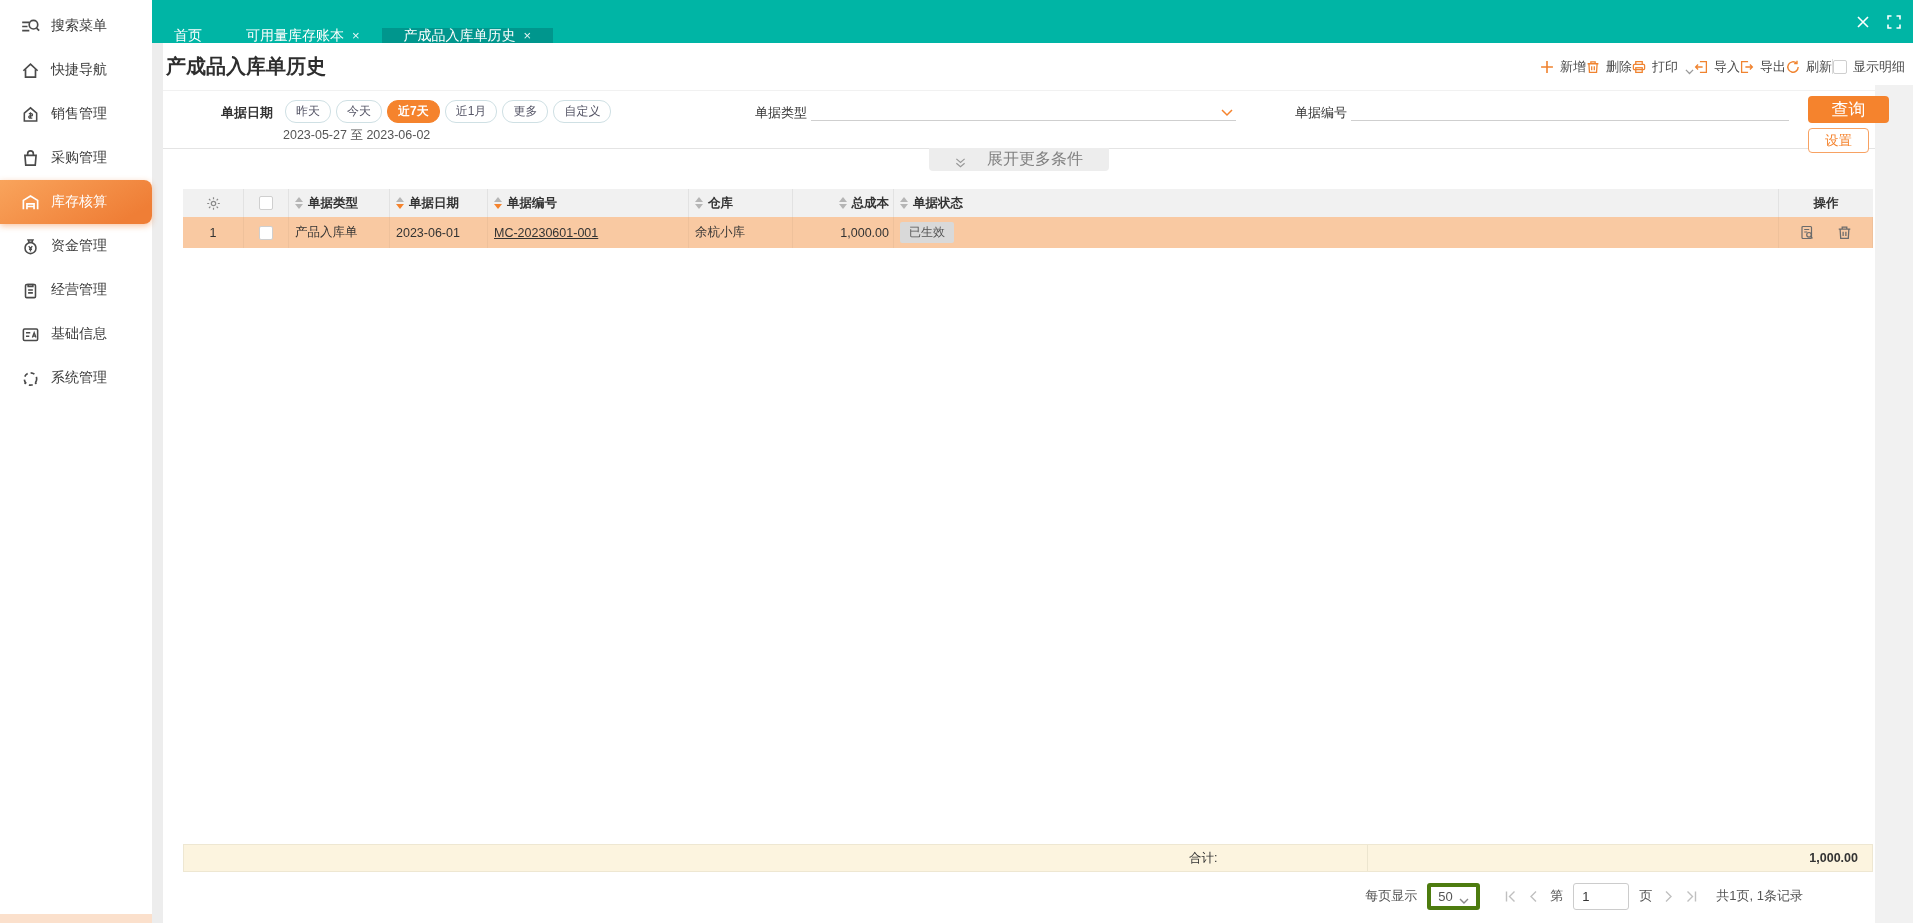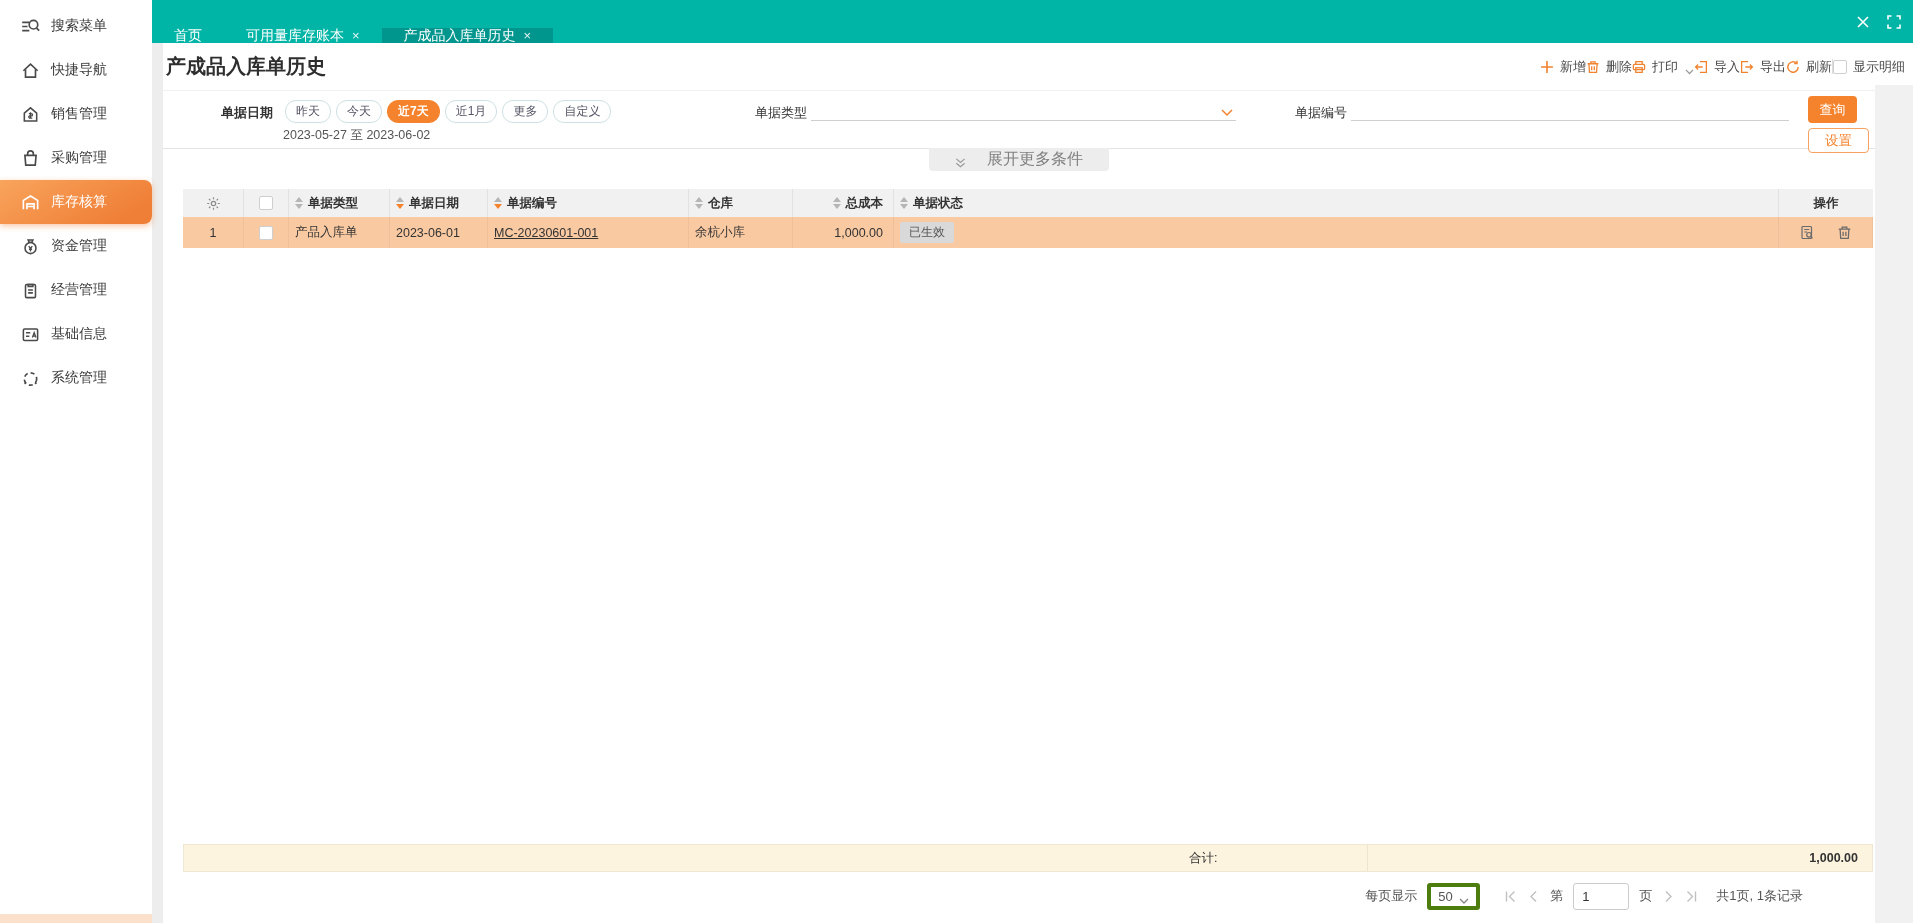--- a/index.html
+++ b/index.html
@@ -52,40 +52,40 @@
     background:#fff; cursor:pointer; white-space:nowrap; }
   .pill.selected { background:#f5832d; border-color:#f5832d; color:#fff; font-weight:700; }
   .date-range { position:absolute; left:120px; top:36px; font-size:12.5px; color:#555; }
   .lbl-type { left:592px; top:13px; }
   .u-input { position:absolute; top:4px; height:26px; border:none; border-bottom:1px solid #cfcfcf;
     background:transparent; font-size:13px; color:#333; outline:none; }
   .inp-type { left:648px; width:425px; }
   .type-chev { position:absolute; left:1058px; top:12px; width:12px; height:8px; color:#f5832d; cursor:pointer; }
   .lbl-no { left:1132px; top:13px; }
   .inp-no { left:1188px; width:438px; }
-  .btn-query { position:absolute; left:1645px; top:5px; width:49px; height:27px; background:#f5832d;
-    color:#fff; border:none; border-radius:4px; font-size:13px; cursor:pointer; }
+  .btn-query { position:absolute; left:1645px; top:5px; width:81px; height:27px; background:#f5832d;
+    color:#fff; border:none; border-radius:4px; font-size:17px; cursor:pointer; }
   .btn-setting { position:absolute; left:1645px; top:37px; width:61px; height:25px; background:#fff;
     color:#f5832d; border:1px solid #f7a263; border-radius:4px; font-size:13.5px; cursor:pointer; }
   .expand-more { position:absolute; left:50%; transform:translateX(-50%); bottom:-23px; height:23px;
     background:#ededed; border-radius:0 0 4px 4px; display:flex; align-items:center; gap:21px;
     padding:0 26px; font-size:16px; color:#808080; cursor:pointer; }
   .expand-more .ic { width:11px; height:10px; color:#999; }
 
   
   .content { flex:1; display:flex; flex-direction:column; padding:40px 38px 12px 20px; position:relative; z-index:1; }
   .grid-row { display:flex; width:1690px; align-items:stretch; }
   .c { display:flex; align-items:center; padding:0 6px; }
   .c-gear   { width:61px; justify-content:center; }
   .c-chk    { width:45px; justify-content:center; }
   .c-type   { width:101px; }
   .c-date   { width:98px; }
   .c-no     { width:201px; }
   .c-wh     { width:104px; }
-  .c-cost   { width:101px; justify-content:flex-end; padding-right:10px; }
+  .c-cost   { width:101px; justify-content:flex-end; padding-right:4px; }
   .c-status { flex:1; }
   .c-action { width:94px; justify-content:center; }
   .thead { background:#f1f1f1; height:28px; font-size:12.5px; font-weight:700; color:#333; }
   .thead .c { border-right:1px solid #e2e2e2; }
   .thead .c:last-child { border-right:none; }
   .thead .gear-ic { width:15px; height:15px; color:#8a8a8a; cursor:pointer; }
   .sort { display:inline-flex; flex-direction:column; gap:2px; margin-right:5px; cursor:pointer; }
   .sort i { display:block; width:0; height:0; border-left:4px solid transparent; border-right:4px solid transparent; }
   .sort .up { border-bottom:5px solid #b5b5b5; }
   .sort .down { border-top:5px solid #b5b5b5; }

